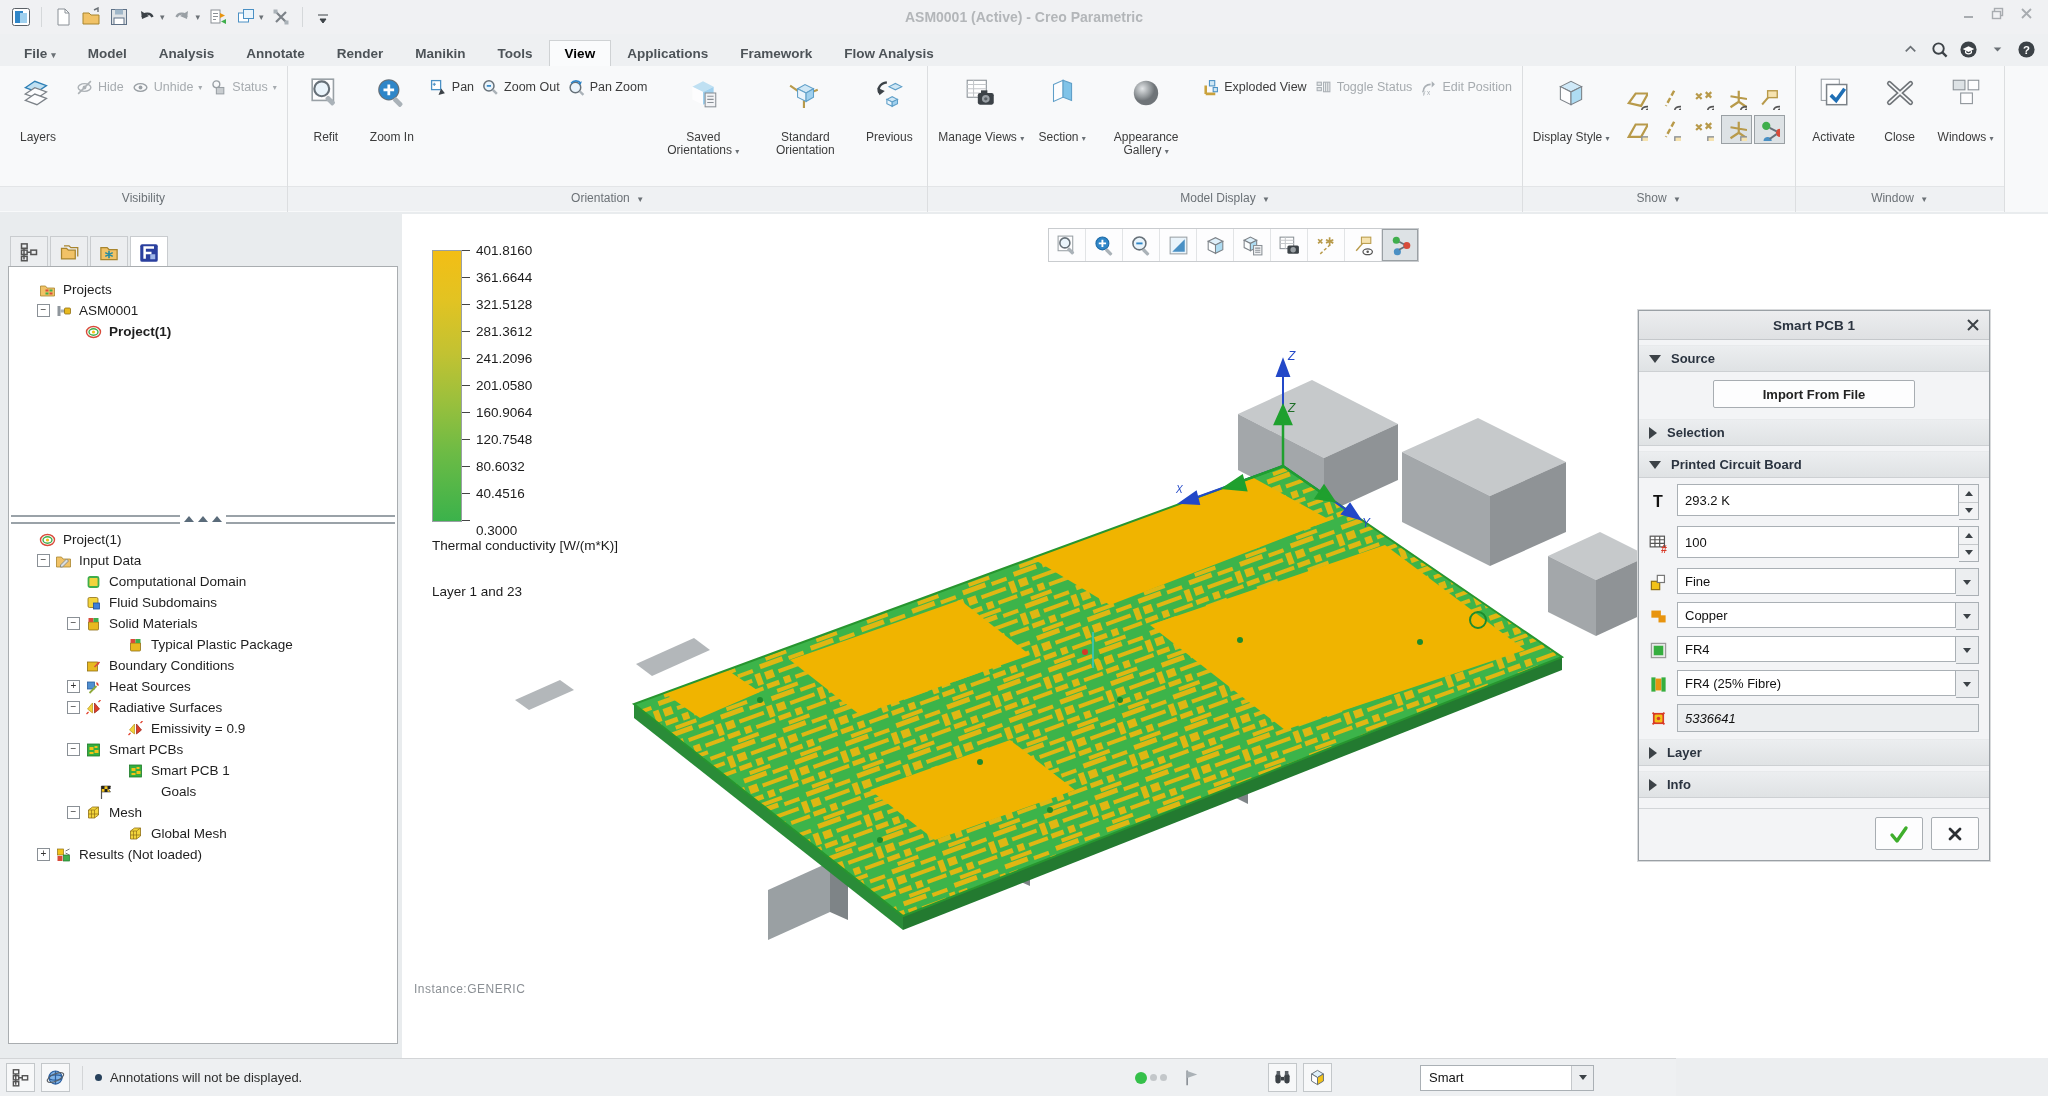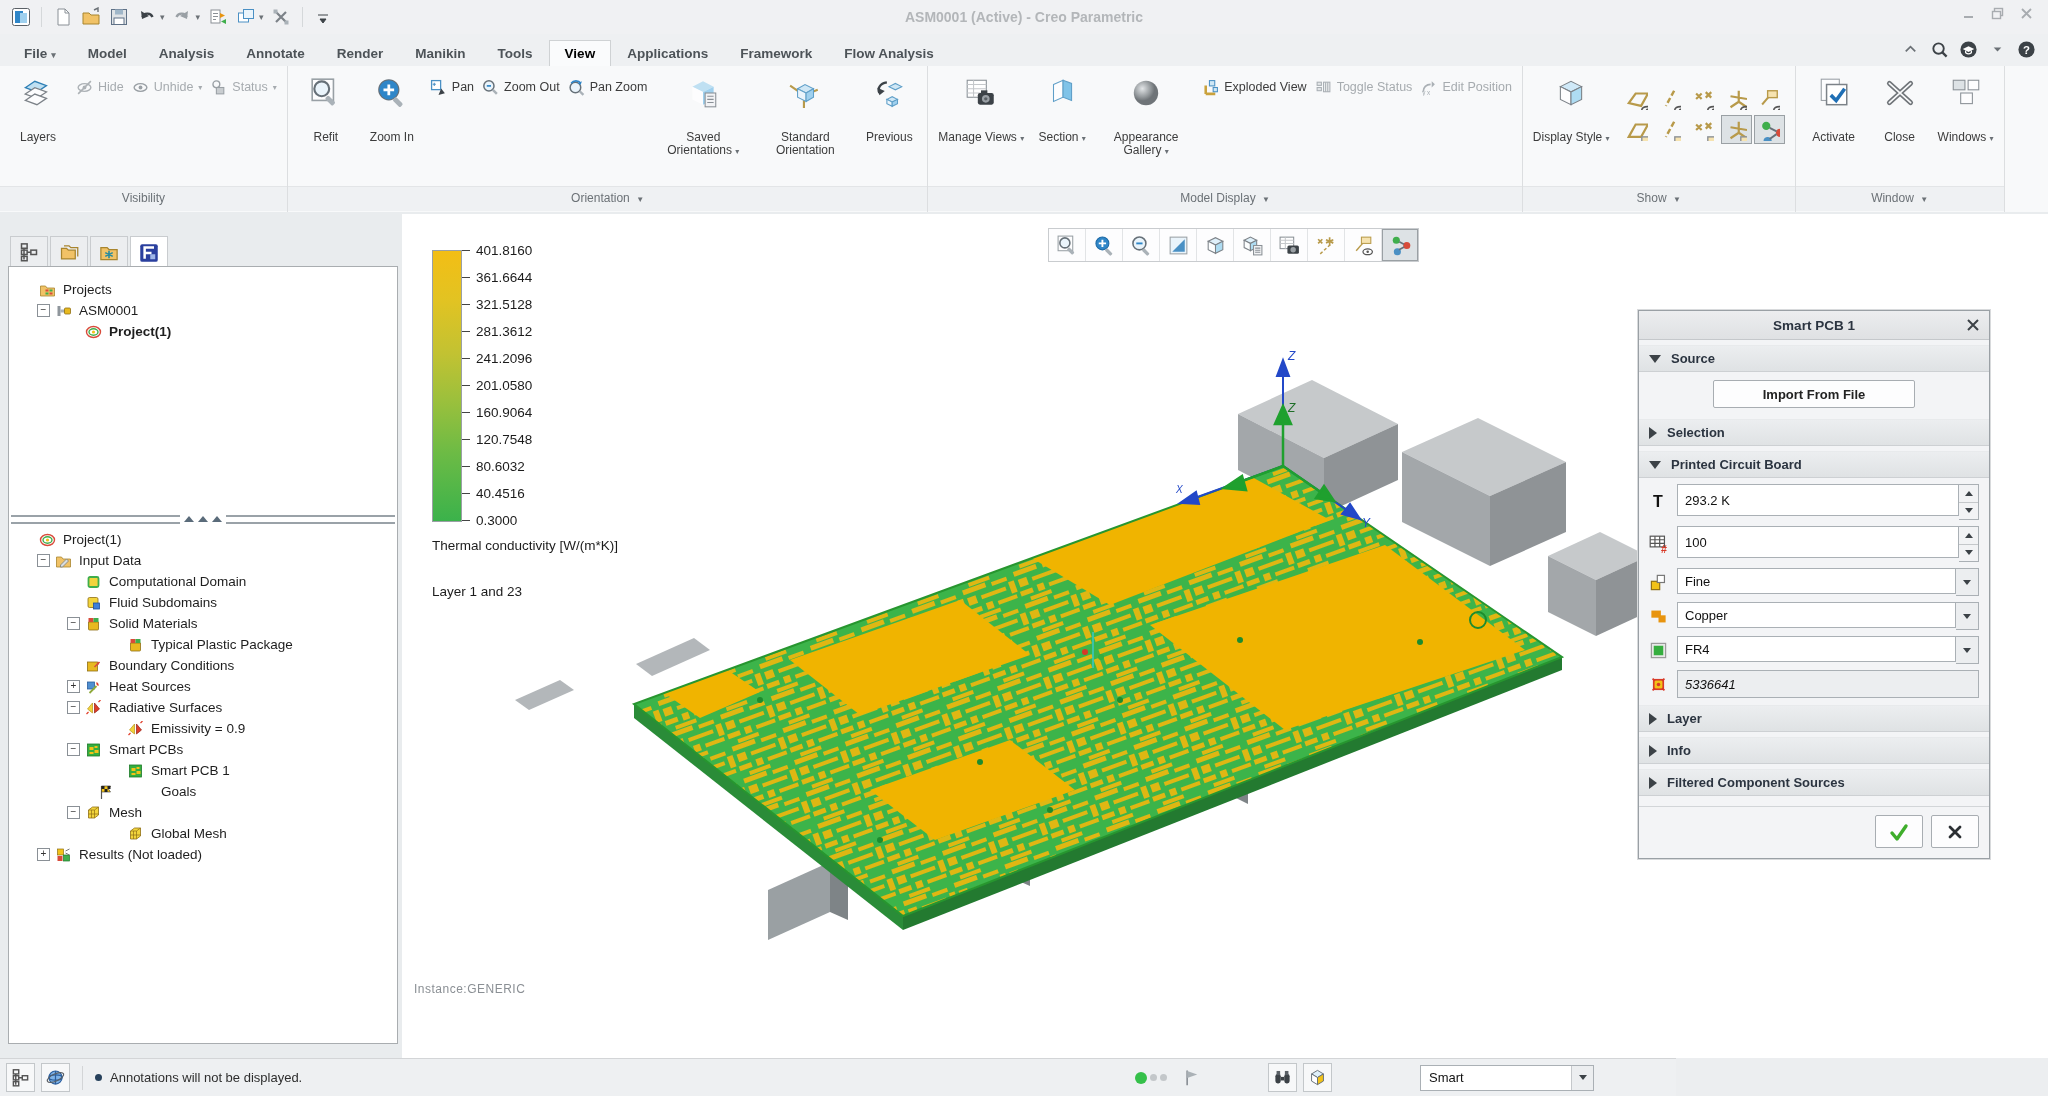--- a/index.html
+++ b/index.html
@@ -940,21 +940,21 @@
           <div class="lval" style="top: 135px;">201.0580</div>
           <div class="ltick" style="top: 162px;"></div>
           <div class="lval" style="top: 162px;">160.9064</div>
           <div class="ltick" style="top: 189px;"></div>
           <div class="lval" style="top: 189px;">120.7548</div>
           <div class="ltick" style="top: 216px;"></div>
           <div class="lval" style="top: 216px;">80.6032</div>
           <div class="ltick" style="top: 243px;"></div>
           <div class="lval" style="top: 243px;">40.4516</div>
           <div class="ltick" style="top: 270px;"></div>
-          <div class="lval" style="top: 270px;">0.3000</div>
+          <div class="lval" style="top: 280px;">0.3000</div>
         </div>
       <div id="ltitle">Thermal conductivity [W/(m*K)]</div>
       <div id="lsub">Layer 1 and 23</div>
     </div>
 
     <div id="vptb">
         <div class="vpb">
           <svg viewBox="0 0 22 22">
             <rect x="2" y="2" width="14" height="14" fill="#fdfdfe" stroke="#99a0a5"></rect>
             <circle cx="8.5" cy="8.5" r="4.8" fill="#eaf4fb" stroke="#667078" stroke-width="1.5"></circle>
@@ -1144,20 +1144,37 @@
           </div>
           <div class="fctl">
             <div class="finput" style="height:26px;box-sizing:border-box">
               <span>FR4</span>
             </div>
             <div class="selarrow">
               <span class="tri-d-s"></span>
             </div>
           </div>
         </div>
+        <div class="frow selrow">
+          <div class="fico">
+            <svg viewBox="0 0 16 16">
+              <rect x="2" y="2" width="3.5" height="12" fill="#35ae3f"></rect>
+              <rect x="5.5" y="3" width="5" height="10" fill="#e8940f"></rect>
+              <rect x="10.5" y="2" width="3.5" height="12" fill="#35ae3f"></rect>
+            </svg>
+          </div>
+          <div class="fctl">
+            <div class="finput" style="height:26px;box-sizing:border-box">
+              <span>FR4 (25% Fibre)</span>
+            </div>
+            <div class="selarrow">
+              <span class="tri-d-s"></span>
+            </div>
+          </div>
+        </div>
         <div class="frow rorow">
           <div class="fico">
             <svg viewBox="0 0 16 16">
               <rect x="4" y="4" width="8" height="8" fill="#f2c218" stroke="#d83a28" stroke-width="1.4"></rect>
               <circle cx="8" cy="8" r="1.5" fill="#d83a28"></circle>
               <path d="M3 3l2 2M13 3l-2 2M3 13l2-2M13 13l-2-2" stroke="#d83a28" stroke-width="1.4"></path>
             </svg>
           </div>
           <div class="fctl">
             <div class="finput freadonly" style="height:28px;box-sizing:border-box">
@@ -1166,24 +1183,20 @@
           </div>
         </div>
       </div>
     <div class="shdr">
       <span class="tri-r"></span>
       <span class="lbl">Layer</span>
     </div>
     <div class="shdr">
       <span class="tri-r"></span>
       <span class="lbl">Info</span>
-    </div>
-    <div class="shdr">
-      <span class="tri-r"></span>
-      <span class="lbl">Filtered Component Sources</span>
     </div>
     <div id="dlg-footer">
       <div class="fbtn">
         <svg viewBox="0 0 20 20">
             <path d="M3 11l5 6L17 4" fill="none" stroke="#3fae2c" stroke-width="3.4" stroke-linecap="round" stroke-linejoin="round"></path>
           </svg>
       </div>
       <div class="fbtn">
         <svg viewBox="0 0 20 20">
             <path d="M5 5l10 10M15 5L5 15" stroke="#2b2f33" stroke-width="2.8" stroke-linecap="round"></path>

